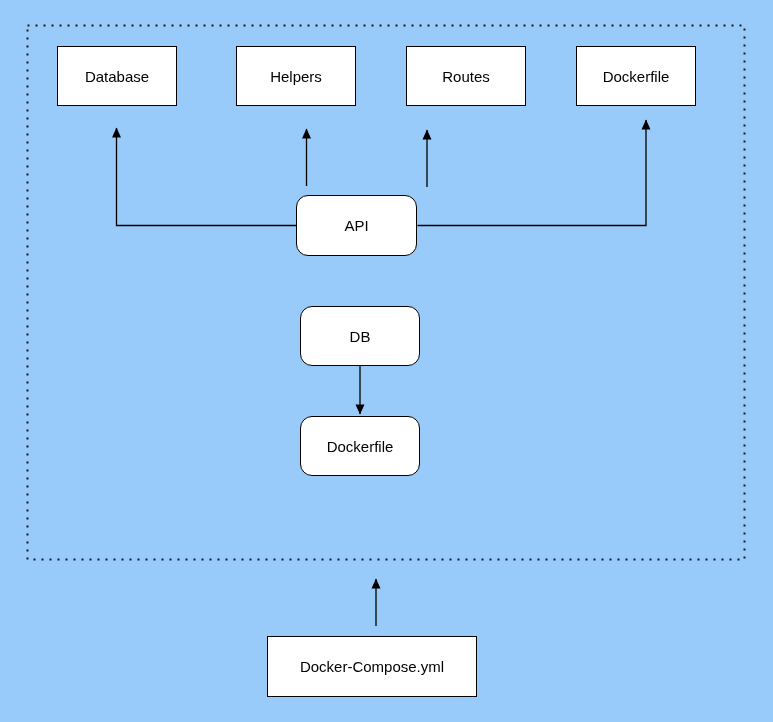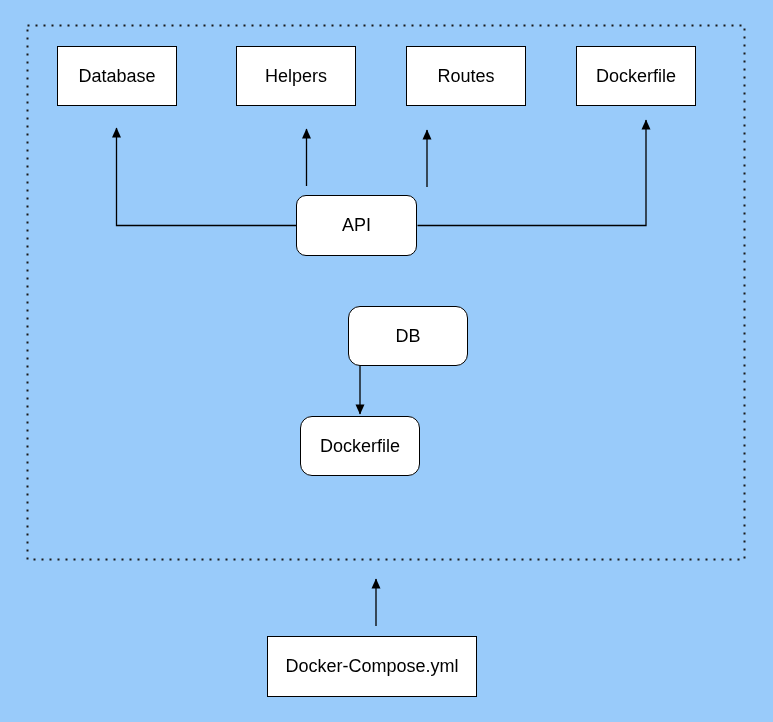--- a/index.html
+++ b/index.html
@@ -34,21 +34,21 @@
   .node {
     position: absolute;
     border: 1px solid #000;
     display: flex;
     align-items: center;
     justify-content: center;
     box-sizing: border-box;
   }
   .node.rounded { border-radius: 12px; }
   .node-label {
-    font-size: 18px;
+    font-size: 15px;
     color: #000;
     text-align: center;
     white-space: nowrap;
   }
 </style>
 </head>
 <body style="background-color: rgb(153, 203, 250);">
 
 <div id="canvas">
 
@@ -83,25 +83,25 @@
   </div>
 
   <div class="node rect" style="left: 406px; top: 46px; width: 120px; height: 60px; background-color: rgb(255, 255, 255); border-color: rgb(0, 0, 0);">
     <span class="node-label">Routes</span>
   </div>
 
   <div class="node rect" style="left: 576px; top: 46px; width: 120px; height: 60px; background-color: rgb(255, 255, 255); border-color: rgb(0, 0, 0);">
     <span class="node-label">Dockerfile</span>
   </div>
 
-  <div class="node rounded" style="left: 296px; top: 195px; width: 121px; height: 61px; background-color: rgb(255, 255, 255); border-color: rgb(0, 0, 0); border-radius: 10px;">
+  <div class="node rounded" style="left: 296px; top: 195px; width: 121px; height: 61px; background-color: rgb(255, 255, 255); border-color: rgb(0, 0, 0);">
     <span class="node-label">API</span>
   </div>
 
-  <div class="node rounded" style="left: 300px; top: 306px; width: 120px; height: 60px; background-color: rgb(255, 255, 255); border-color: rgb(0, 0, 0); margin-left: 48px;">
+  <div class="node rounded" style="left: 300px; top: 306px; width: 120px; height: 60px; background-color: rgb(255, 255, 255); border-color: rgb(0, 0, 0);">
     <span class="node-label">DB</span>
   </div>
 
   <div class="node rounded" style="left: 300px; top: 416px; width: 120px; height: 60px; background-color: rgb(255, 255, 255); border-color: rgb(0, 0, 0);">
     <span class="node-label">Dockerfile</span>
   </div>
 
   <div class="node rect" style="left: 267px; top: 636px; width: 210px; height: 61px; background-color: rgb(255, 255, 255); border-color: rgb(0, 0, 0); justify-content: center;">
     <span class="node-label">Docker-Compose.yml</span>
   </div>

